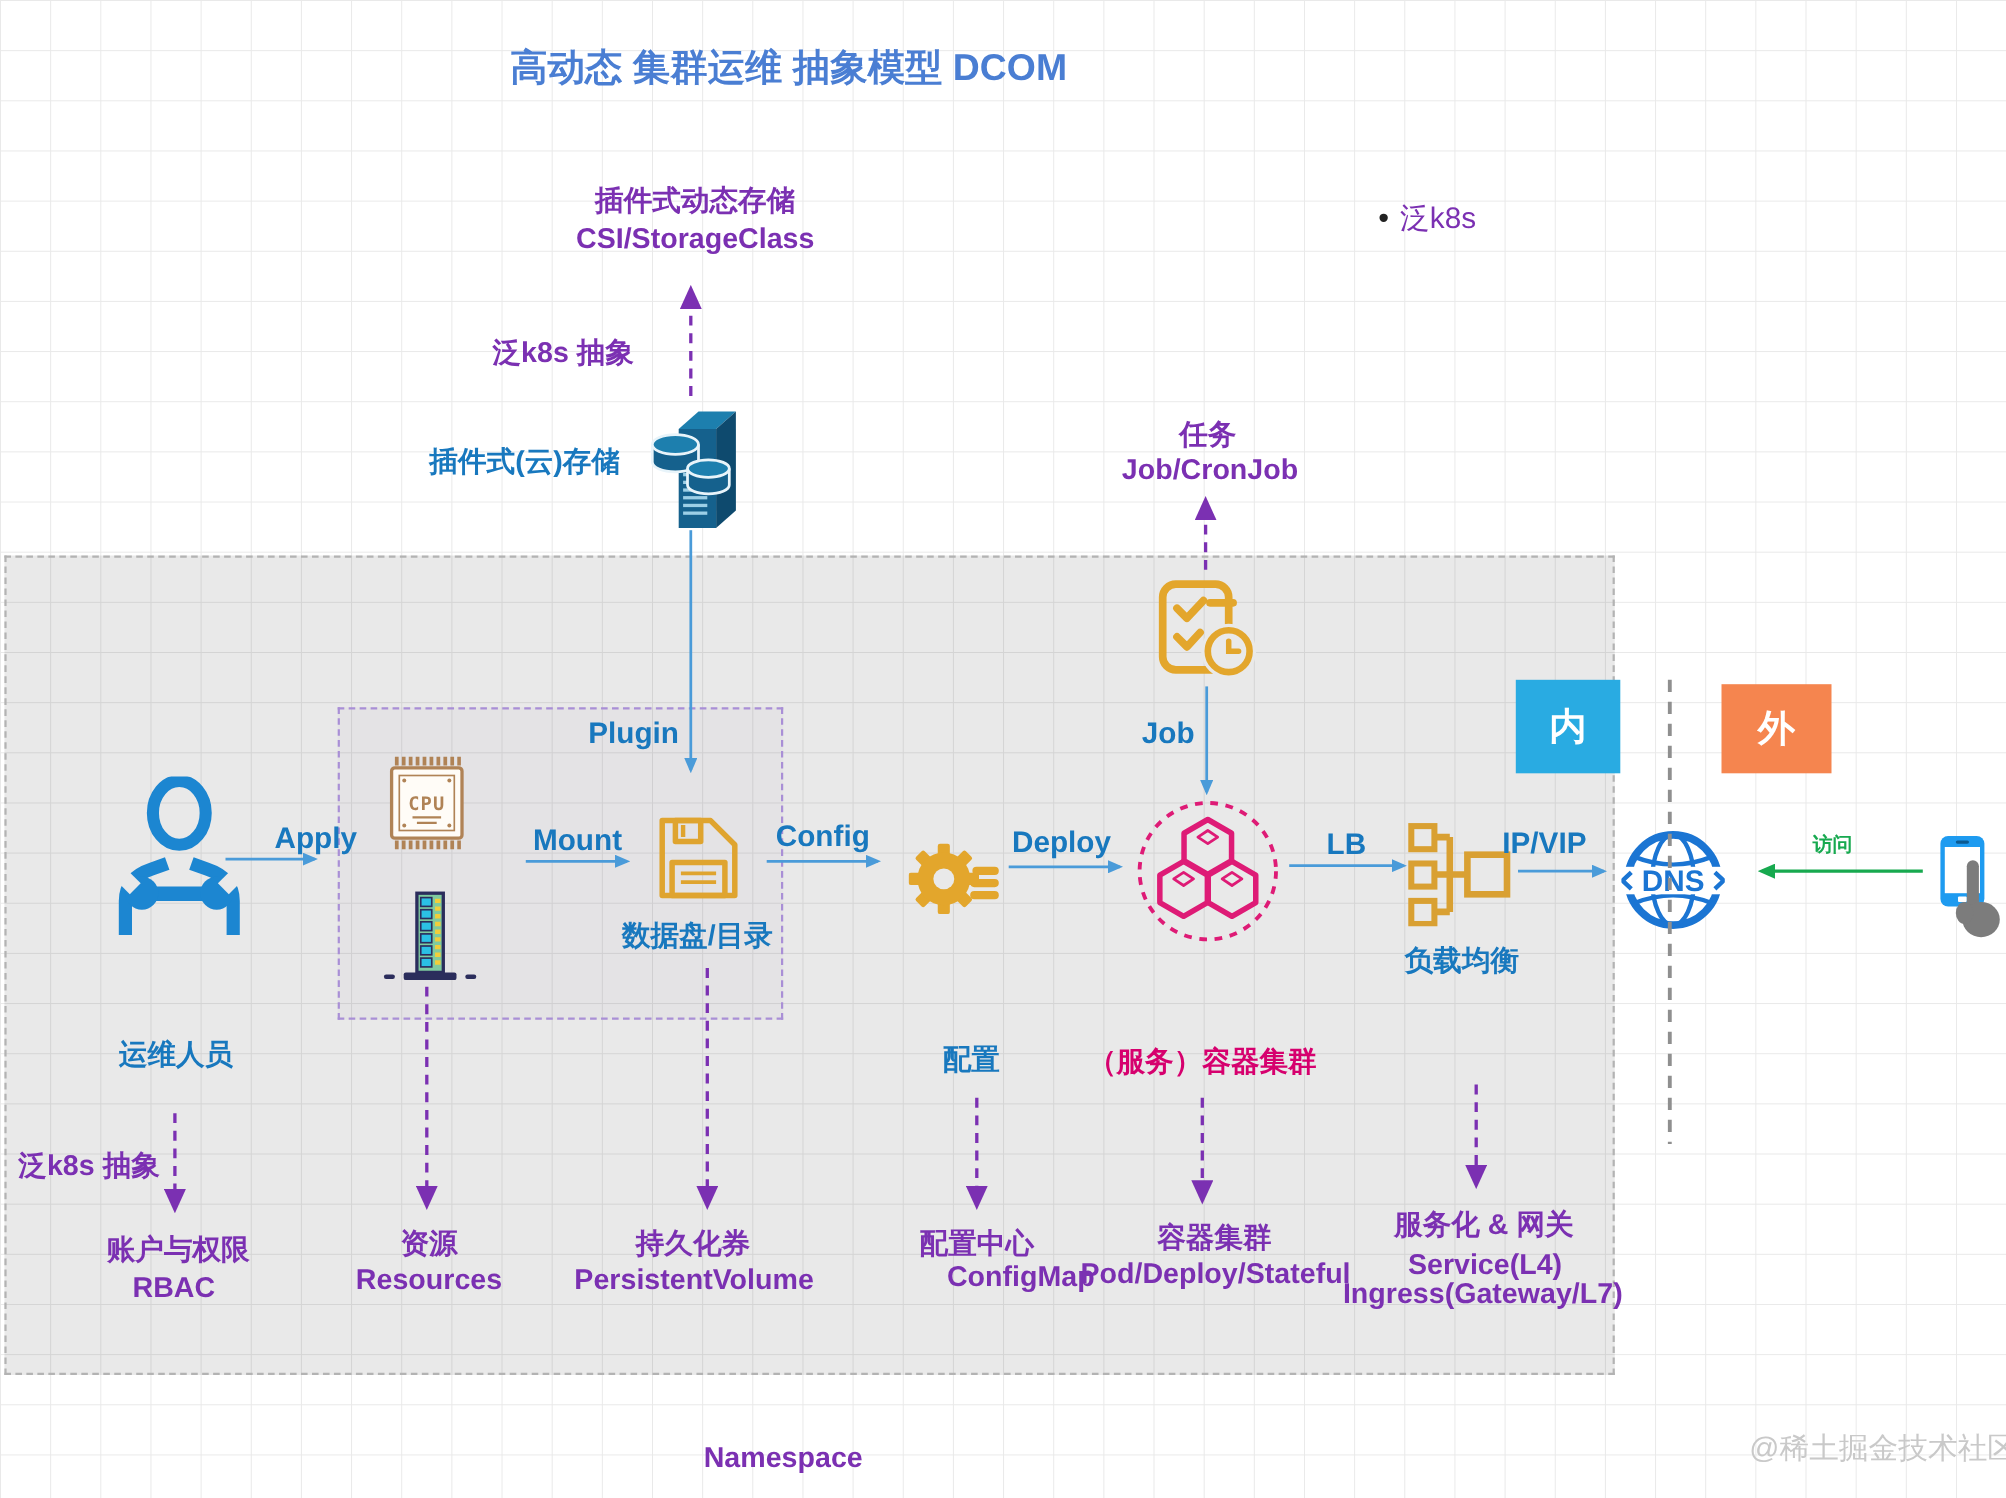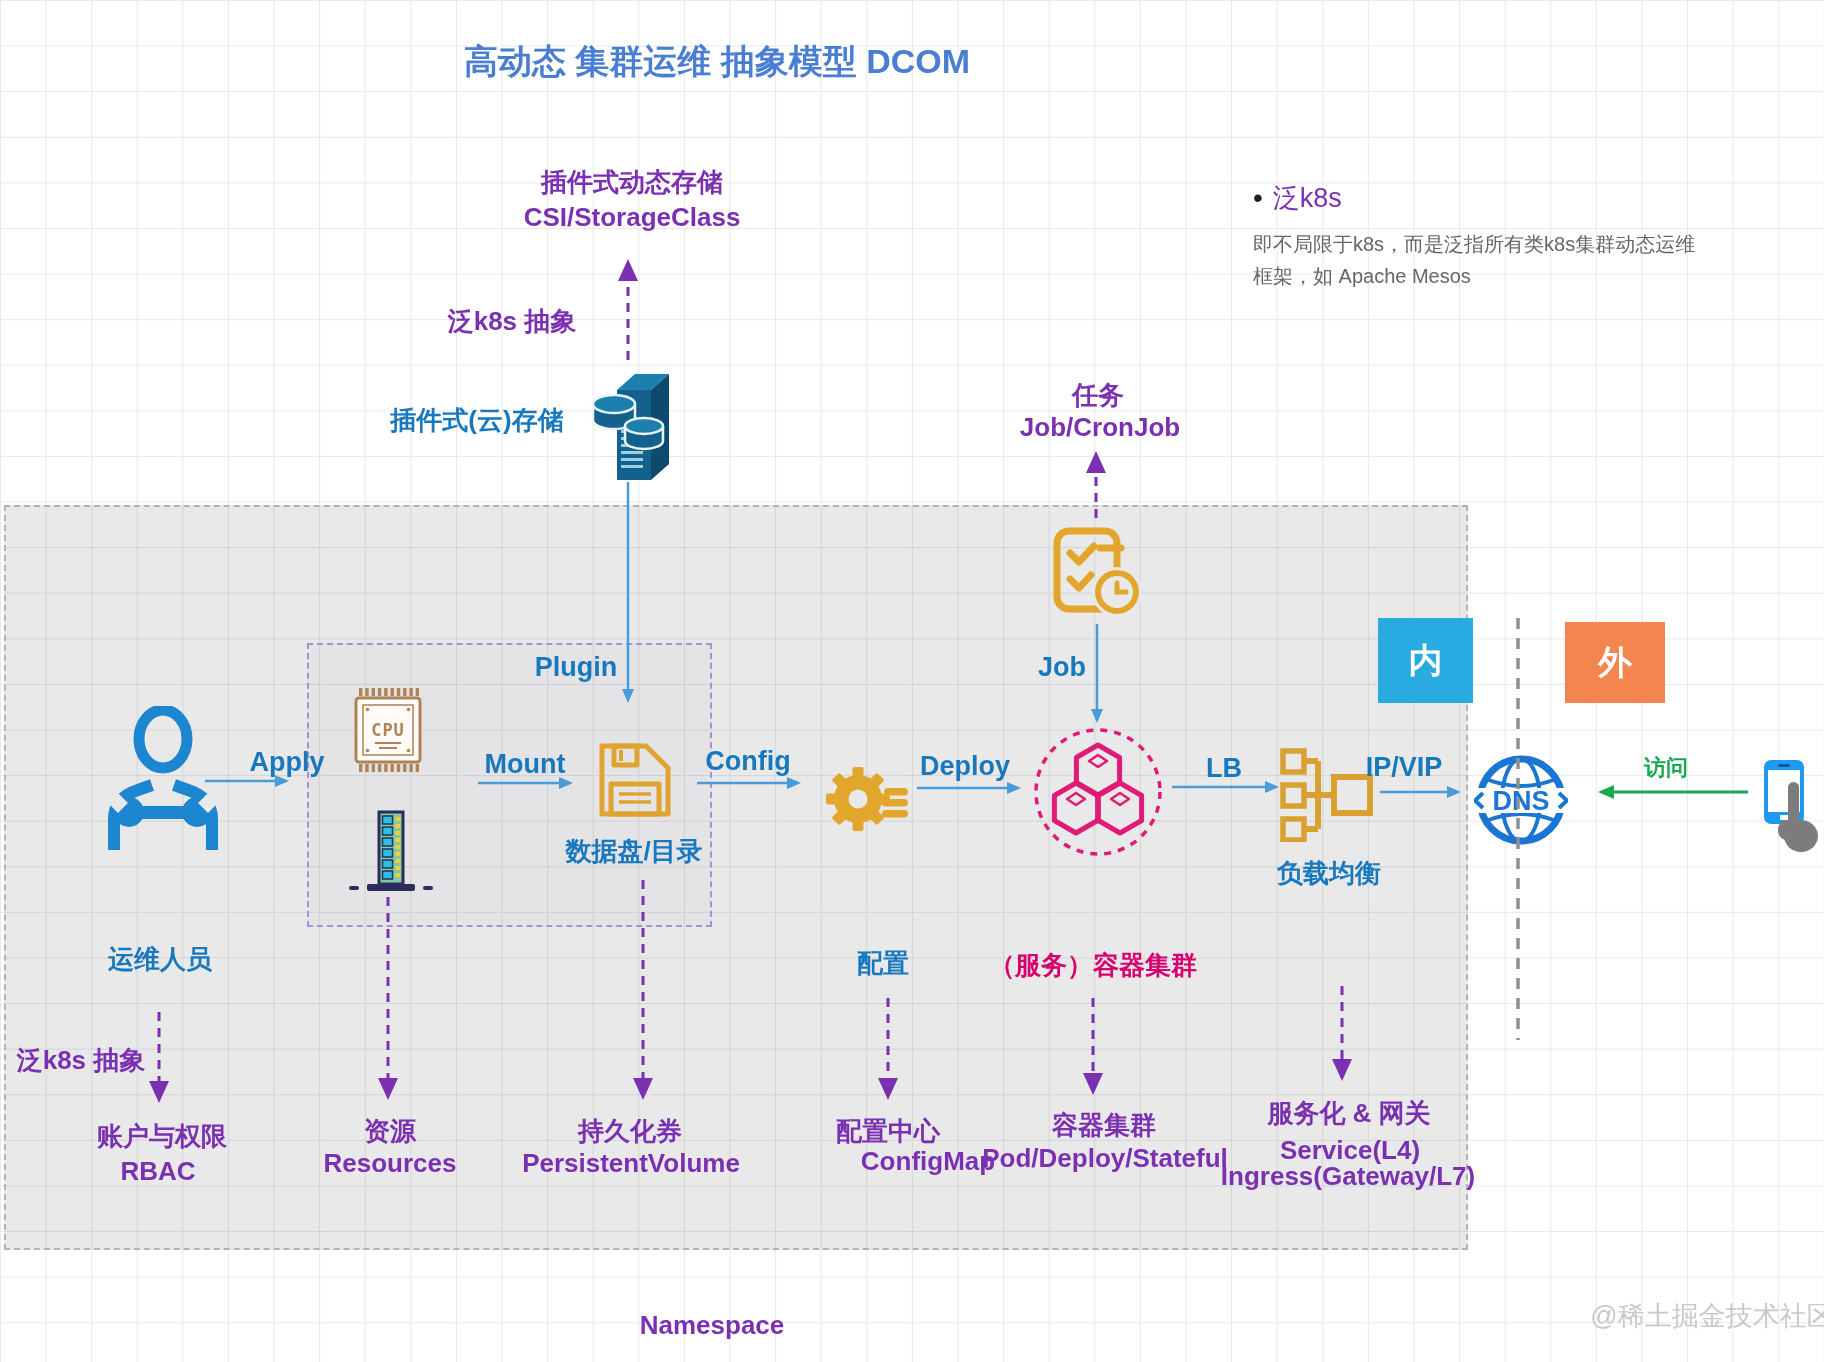--- a/index.html
+++ b/index.html
@@ -18,21 +18,21 @@
   }
   .inner-box{
     position:absolute;left:307px;top:643px;width:405px;height:284px;
     border:2px dashed #a98fd6;background:rgba(90,60,140,0.03);box-sizing:border-box;
   }
   .zone-badge{
     position:absolute;display:flex;align-items:center;justify-content:center;
     color:#fff;font-size:34px;font-weight:700;
   }
   .lbl{position:absolute;transform:translate(-50%,-50%);white-space:nowrap;font-weight:700;}
-  .f34{font-size:34px}.f26{font-size:26px}.f22{font-size:22px}.f20{font-size:27px}
+  .f34{font-size:34px}.f26{font-size:26px}.f22{font-size:18px}.f20{font-size:27px}
   .titleblue{color:#4A7ED3}
   .purple{color:#7B30B2}
   .blue{color:#1878BE}
   .magenta{color:#D6006E}
   .green-t{color:#17A94F}
   .wm{color:#c9c9c9;font-weight:400}
   .note{position:absolute;left:1253px;top:180px;width:472px;}
   .note-head{display:flex;align-items:center;gap:10px;}
   .note-bullet{color:#222;font-size:28px;line-height:1;}
   .note-heading{color:#7B30B2;font-size:27px;font-weight:400;}
@@ -245,21 +245,20 @@
   <div class="lbl f26 purple" style="left:632px;top:182px">插件式动态存储</div>
   <div class="lbl f26 purple" style="left:632px;top:217px">CSI/StorageClass</div>
   <div class="lbl f26 purple" style="left:512px;top:321px">泛k8s 抽象</div>
   <div class="lbl f26 blue" style="left:477px;top:420px">插件式(云)存储</div>
 
   <div class="note">
     <div class="note-head">
       <span class="note-bullet">•</span>
       <span class="note-heading">泛k8s</span>
     </div>
-    <div class="note-body">即不局限于k8s，而是泛指所有类k8s集群动态运维框架，如 Apache Mesos</div>
   </div>
 
   <div class="lbl f26 purple" style="left:1098px;top:395px">任务</div>
   <div class="lbl f26 purple" style="left:1100px;top:427px">Job/CronJob</div>
 
   <div class="lbl f20 blue" style="left:287px;top:762px">Apply</div>
   <div class="lbl f20 blue" style="left:576px;top:667px">Plugin</div>
   <div class="lbl f20 blue" style="left:525px;top:764px">Mount</div>
   <div class="lbl f20 blue" style="left:748px;top:761px">Config</div>
   <div class="lbl f20 blue" style="left:965px;top:766px">Deploy</div>

